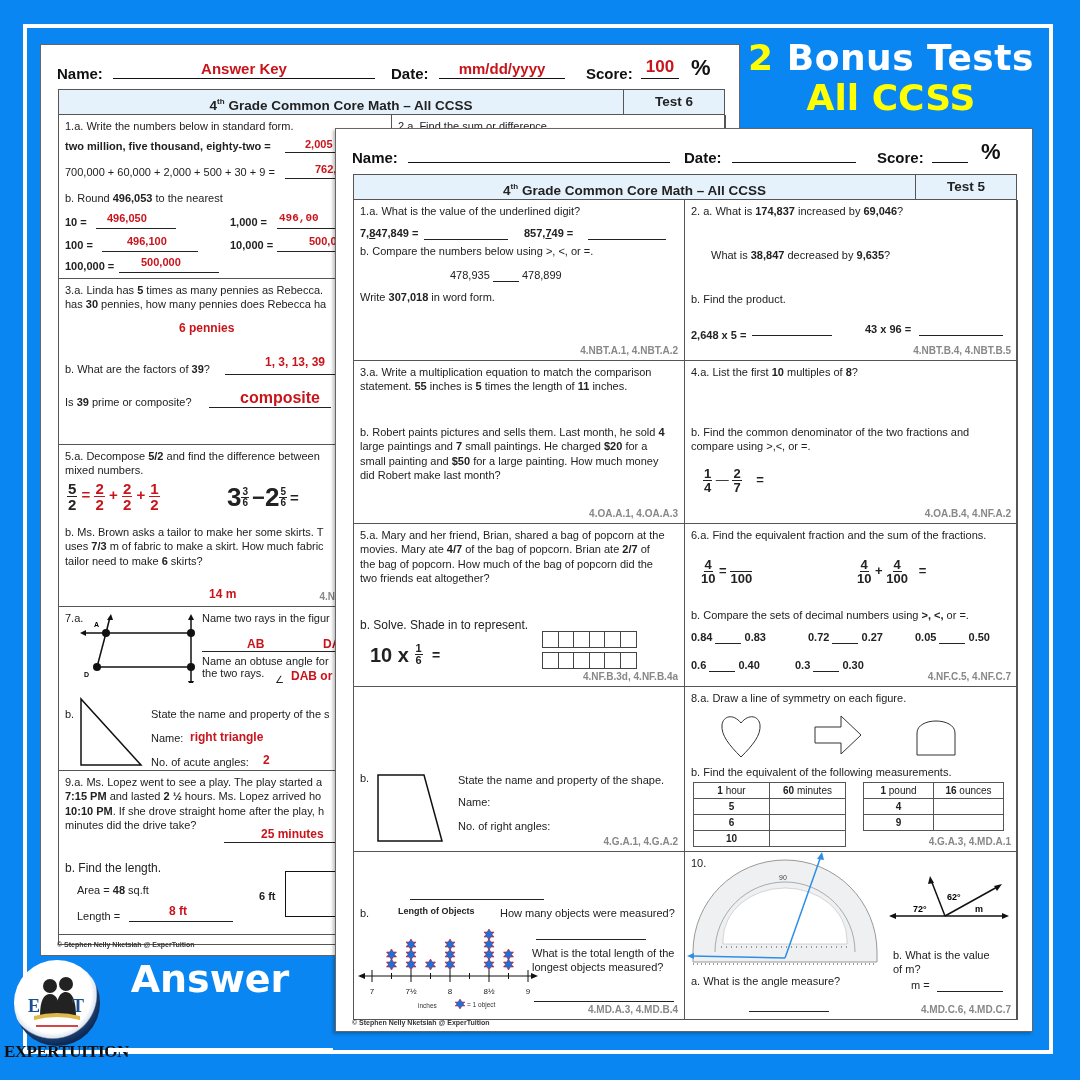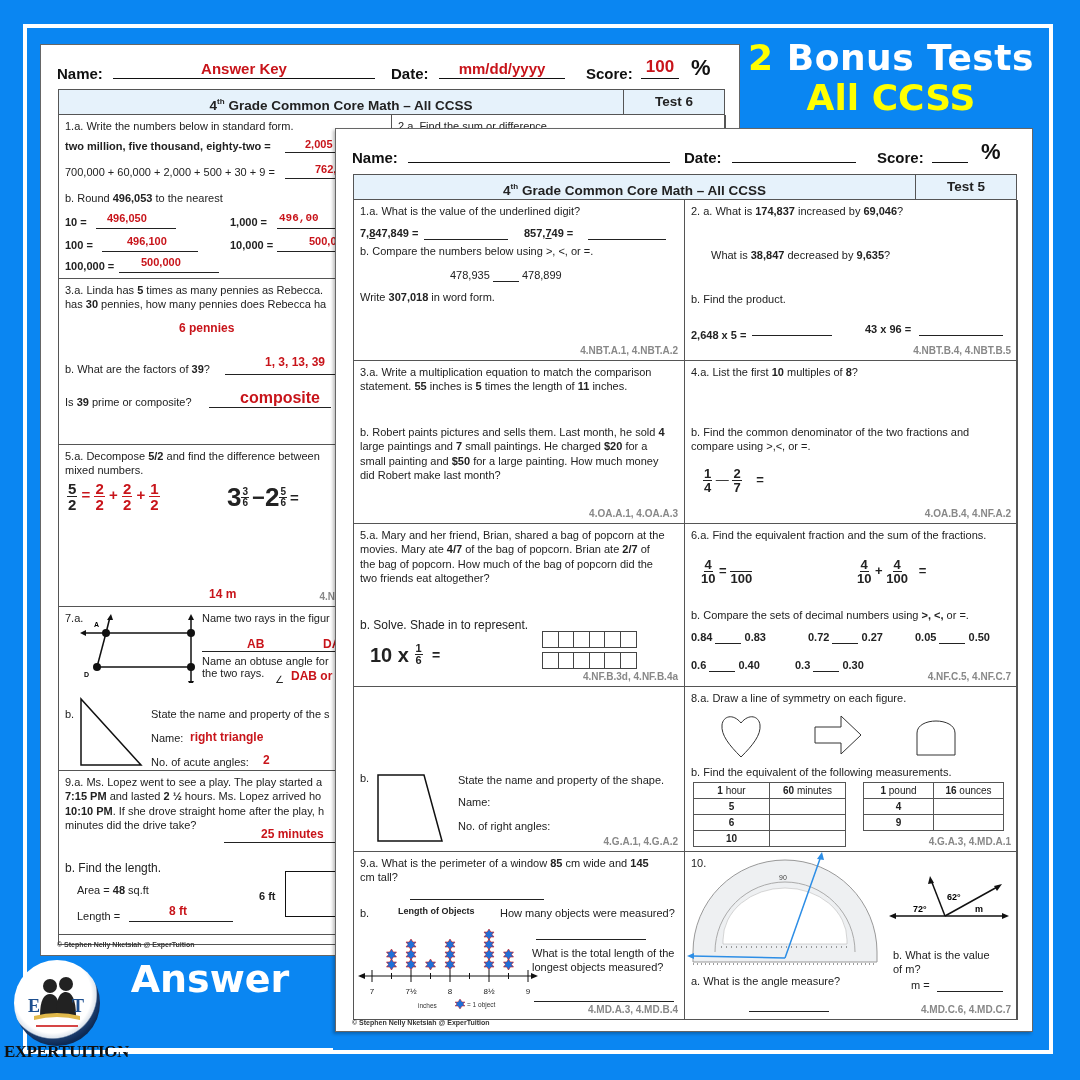--- a/index.html
+++ b/index.html
@@ -134,20 +134,21 @@
         <b style="font-size:26px;vertical-align:middle">3</b><span class="frac" style="font-size:10px">
             <span>3</span>
             <span>6</span>
           </span>
         <b style="font-size:22px;vertical-align:middle"> −</b><b style="font-size:26px;vertical-align:middle">2</b><span class="frac" style="font-size:10px">
             <span>5</span>
             <span>6</span>
           </span>
         <b style="font-size:15px;vertical-align:middle"> =</b>
       </div>
+      <div class="ab" style="left:6px;top:80px;line-height:1.3;"><span>b. Ms. Brown asks a tailor to make her some skirts. T</span><br><span>uses </span><b>7/3</b><span> m of fabric to make a skirt. How much fabric</span><br><span>tailor need to make </span><b>6</b><span> skirts?</span></div>
       <div class="ab red" style="left:150px;top:126px;font-size:12px;margin-top:16px;">14 m</div>
       <span class="std">4.NF.B.3(b, c),</span>
     </div>
 
     <div class="cell" style="left:0;top:492px;width:333px;height:164px;">
       <div>7.a.</div>
       <svg style="position:absolute;left:20px;top:6px;" width="120" height="70">
         <line x1="14" y1="20" x2="114" y2="20" stroke="#111" stroke-width="1.5"></line>
         <line x1="14" y1="20" x2="4" y2="20" stroke="#111" stroke-width="1.5"></line>
         <polygon points="1,20 7,17 7,23" fill="#111"></polygon>
@@ -380,21 +381,20 @@
         <tr>
               <td class="b">9</td>
               <td></td>
             </tr>
       </tbody>
         </table>
       <span class="std">4.G.A.3,   4.MD.A.1</span>
     </div>
 
     <div class="cell" style="left:0;top:652px;width:331px;height:168px;">
-      <div><span>9.a. What is the perimeter of a window </span><b>85</b><span> cm wide and </span><b>145</b><br><span>cm tall?</span></div>
       <div class="ul" style="position:absolute;left:56px;top:36px;width:134px;"></div>
       <div class="ab" style="left:6px;top:54px;">b.</div>
       <div class="ab b" style="left:44px;top:54px;font-size:9px;">Length of Objects</div>
       <svg style="position:absolute;left:4px;top:64px;" width="180" height="96">
         <line x1="4" y1="60" x2="176" y2="60" stroke="#111" stroke-width="1"></line>
         <polygon points="0,60 7,57 7,63" fill="#111"></polygon>
         <polygon points="180,60 173,57 173,63" fill="#111"></polygon>
         <g id="plotTicks">
             <line x1="14" x2="14" y1="54" y2="66" stroke="#111" stroke-width="1"></line>
             <line x1="33.5" x2="33.5" y1="57" y2="63" stroke="#111" stroke-width="1"></line>

